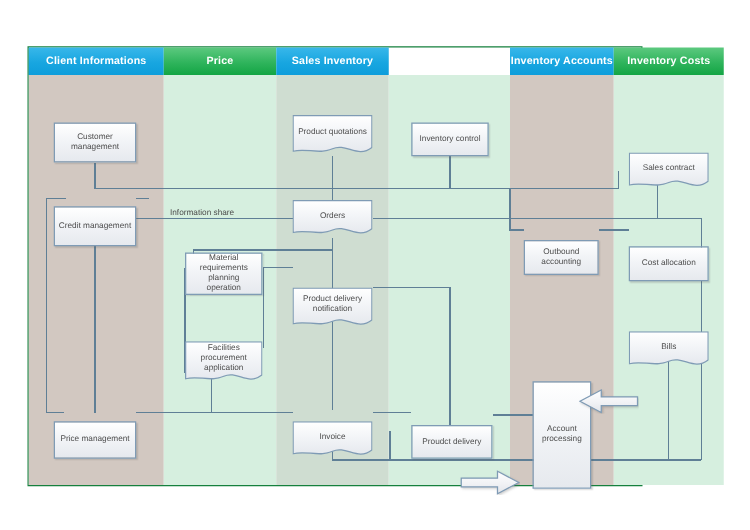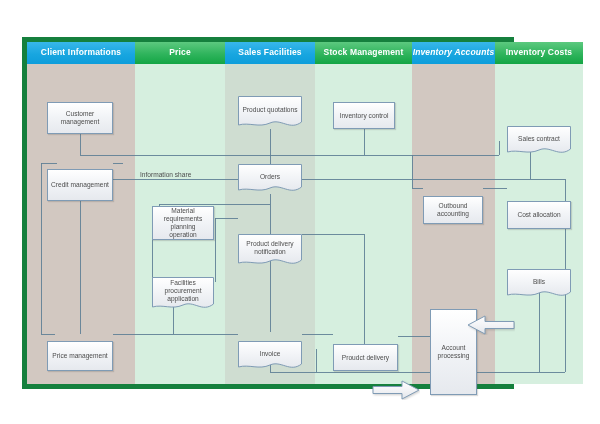--- a/index.html
+++ b/index.html
@@ -6,21 +6,21 @@
   body{
     width:600px;height:424px;overflow:hidden;
     font-family:"Liberation Sans","DejaVu Sans",sans-serif;
     -webkit-font-smoothing:antialiased;
   }
   #stage{position:relative;width:600px;height:424px;background:#ffffff;}
 
   
   #diagram{
     position:absolute;left:22px;top:37px;width:492px;height:352px;
-    border:5px solid #15803d;box-sizing:border-box;background:#ffffff;
+    border:1px solid #15803d;box-sizing:border-box;background:#ffffff;
   }
 
   .lane{position:absolute;top:0;bottom:0;box-sizing:border-box;}
   .lane-body{position:absolute;left:0;right:0;top:22px;bottom:0;}
   .lane-head{
     position:absolute;left:0;right:0;top:0;height:22px;
     display:flex;align-items:center;justify-content:center;
     color:#ffffff;font-size:8.5px;font-weight:bold;letter-spacing:.15px;
     text-align:center;line-height:9.5px;box-sizing:border-box;
   }
@@ -63,27 +63,26 @@
     <div class="lane" style="left:0px;width:108px;">
       <div class="lane-body body-beige"></div>
       <div class="lane-head head-blue">Client Informations</div>
     </div>
     <div class="lane" style="left:108px;width:90px;">
       <div class="lane-body body-mint"></div>
       <div class="lane-head head-green">Price</div>
     </div>
     <div class="lane" style="left:198px;width:90px;">
       <div class="lane-body body-sage"></div>
-      <div class="lane-head head-blue">Sales Facilities</div>
+      <div class="lane-head head-blue">Sales Inventory</div>
     </div>
     <div class="lane" style="left:288px;width:97px;">
       <div class="lane-body body-mint"></div>
-      <div class="lane-head head-green">Stock Management</div>
-    </div>
-    <div class="lane" style="left:385px;width:83px;font-style:italic;">
+    </div>
+    <div class="lane" style="left:385px;width:83px;">
       <div class="lane-body body-beige"></div>
       <div class="lane-head head-blue">Inventory Accounts</div>
     </div>
     <div class="lane" style="left:468px;width:88px;">
       <div class="lane-body body-mint"></div>
       <div class="lane-head head-green">Inventory Costs</div>
     </div>
 
     <svg id="wires" viewBox="0 0 556 352" xmlns="http://www.w3.org/2000/svg">
       <g fill="none" stroke="#5f7f96" stroke-width="0.9" shape-rendering="crispEdges">

